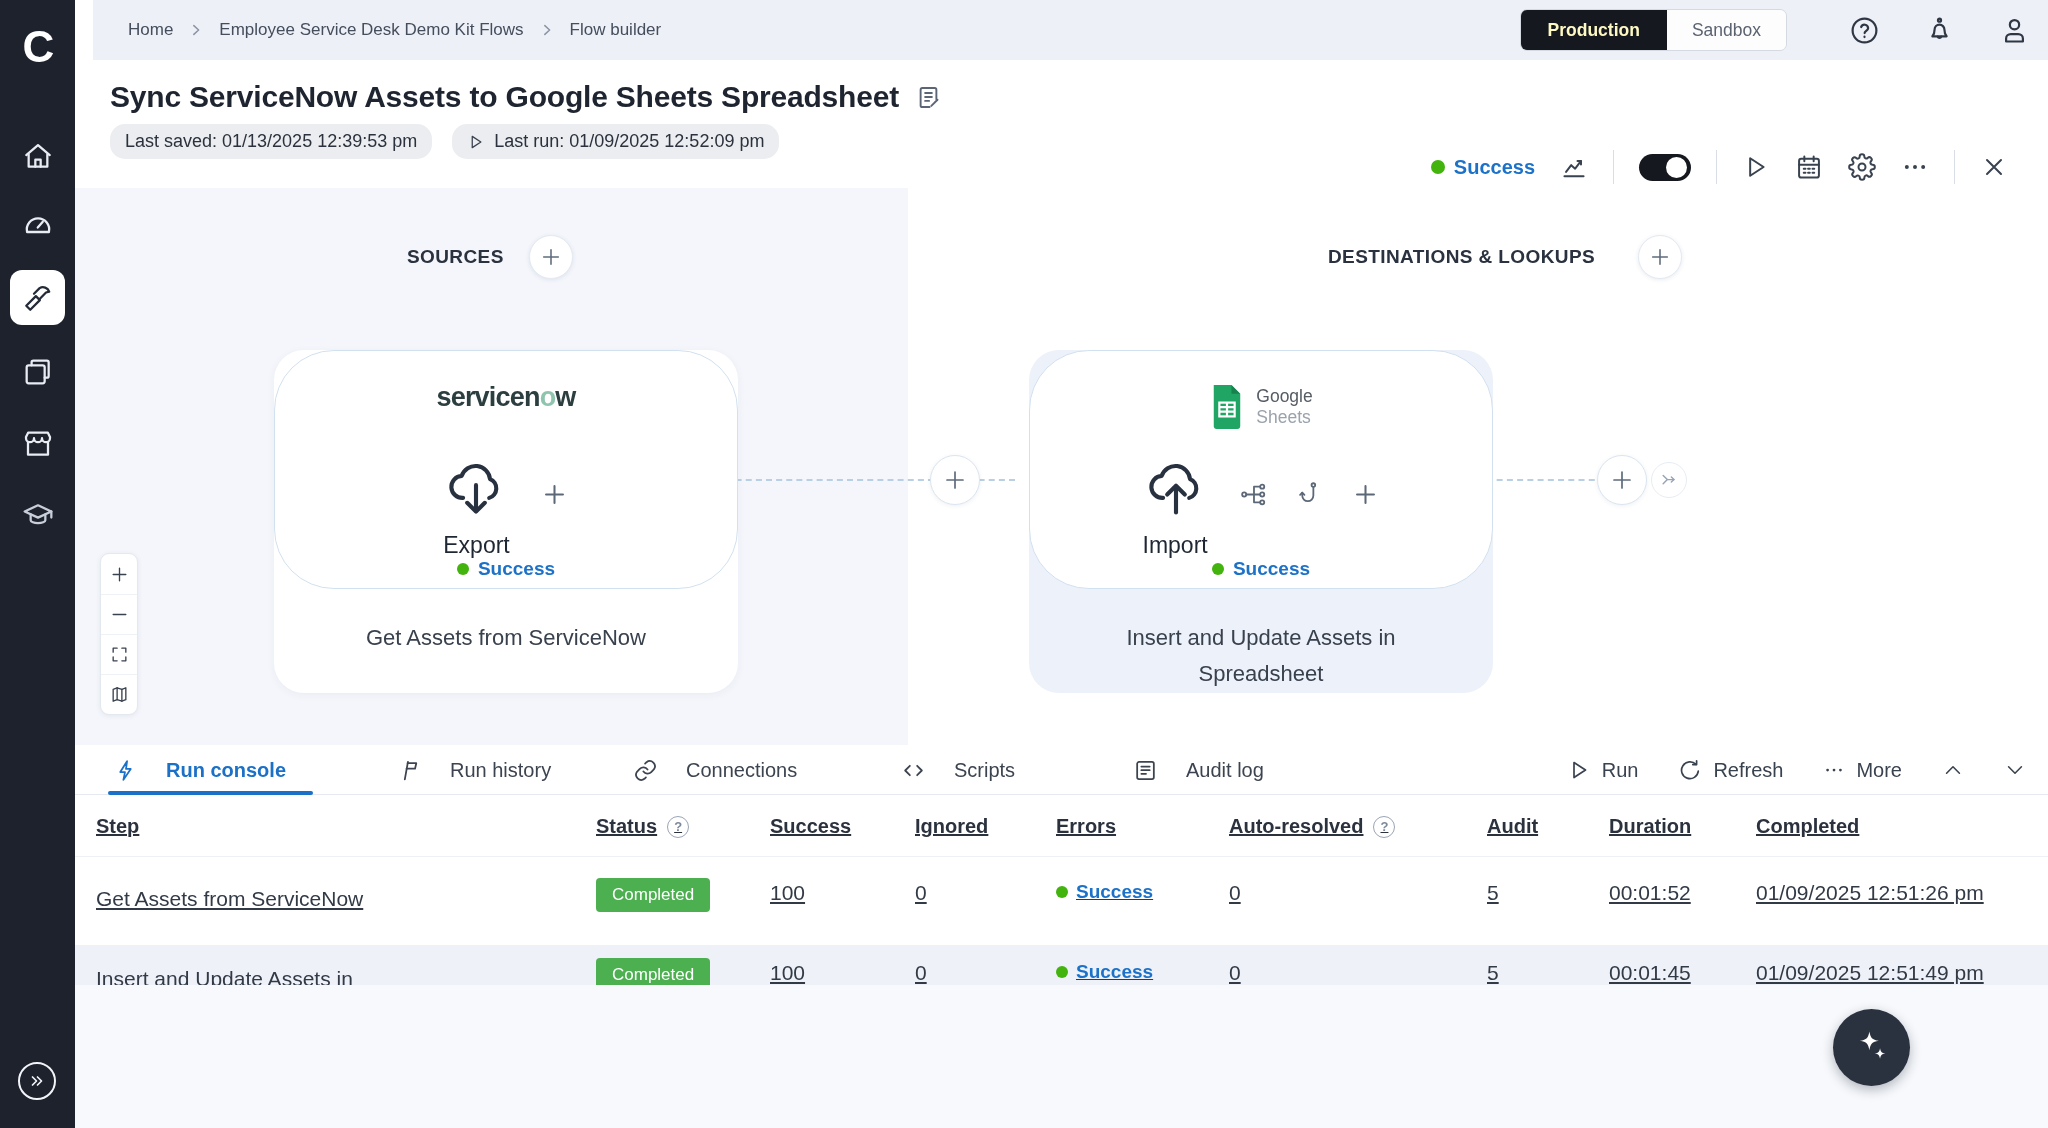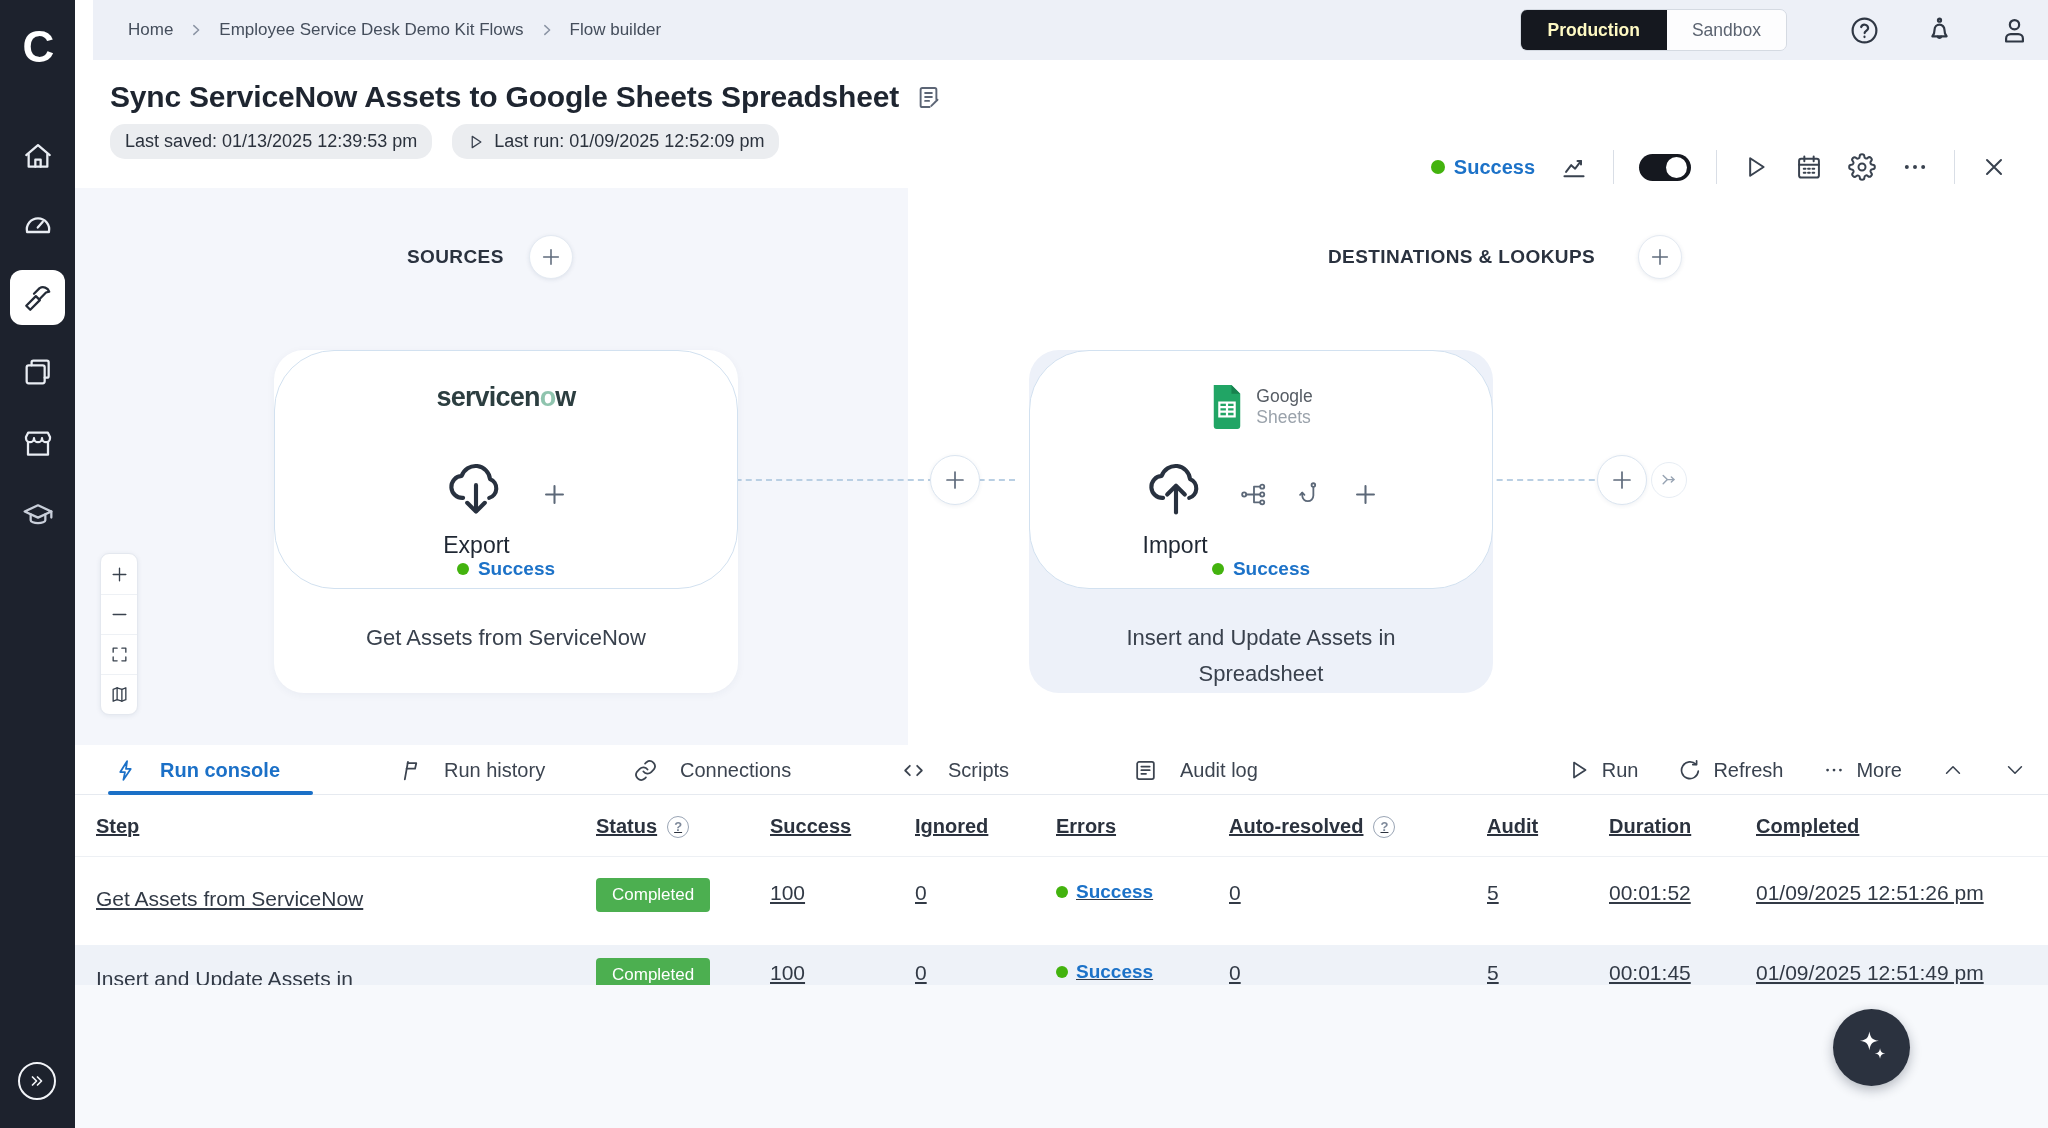--- a/index.html
+++ b/index.html
@@ -95,21 +95,21 @@
   .node-name { position:absolute; top:270px; left:0; width:100%; padding:0 48px; text-align:center; font-size:22px; color:#39414d; line-height:1.65; }
 
   #zoom-controls { position:absolute; left:25px; top:365px; width:38px; background:#fff; border:1px solid #e4e8ef; border-radius:9px; box-shadow:0 1px 5px rgba(30,50,90,0.08); overflow:hidden; }
   .zc-btn { width:100%; height:40px; background:none; border:none; border-top:1px solid #eef1f5; color:#39424e; display:flex; align-items:center; justify-content:center; cursor:pointer; }
   .zc-btn:first-child { border-top:none; }
   .zc-btn svg { width:19px; height:19px; }
 
   
   #panel { position:absolute; left:75px; top:745px; width:1973px; height:383px; background:#fff; }
   #tabbar { position:relative; height:50px; border-bottom:1px solid #e6eaf0; }
-  .tab { position:absolute; top:0; height:50px; display:flex; align-items:center; gap:22px; background:none; border:none; font-size:20px; color:#3c4450; cursor:pointer; }
+  .tab { position:absolute; top:0; height:50px; display:flex; align-items:center; gap:28px; background:none; border:none; font-size:20px; color:#3c4450; cursor:pointer; }
   .tab svg { width:25px; height:25px; }
   .tab.active { color:#1b70c7; font-weight:700; }
   #tab-underline { position:absolute; left:33px; bottom:-1px; width:205px; height:4px; background:#1b70c7; border-radius:2px; }
   #tab-console { left:38px; } #tab-history { left:322px; } #tab-connections { left:558px; } #tab-scripts { left:826px; } #tab-audit { left:1058px; }
   #tab-actions { position:absolute; right:22px; top:0; height:50px; display:flex; align-items:center; gap:40px; }
   .tact { display:flex; align-items:center; gap:11px; background:none; border:none; font-size:20px; color:#39424f; cursor:pointer; }
   .tact svg { width:24px; height:24px; }
   .tact.chev svg { width:22px; height:22px; }
 
   .trow { display:grid; grid-template-columns:500px 174px 145px 141px 173px 258px 122px 147px auto; padding-left:21px; align-items:start;text-decoration:underline; }

